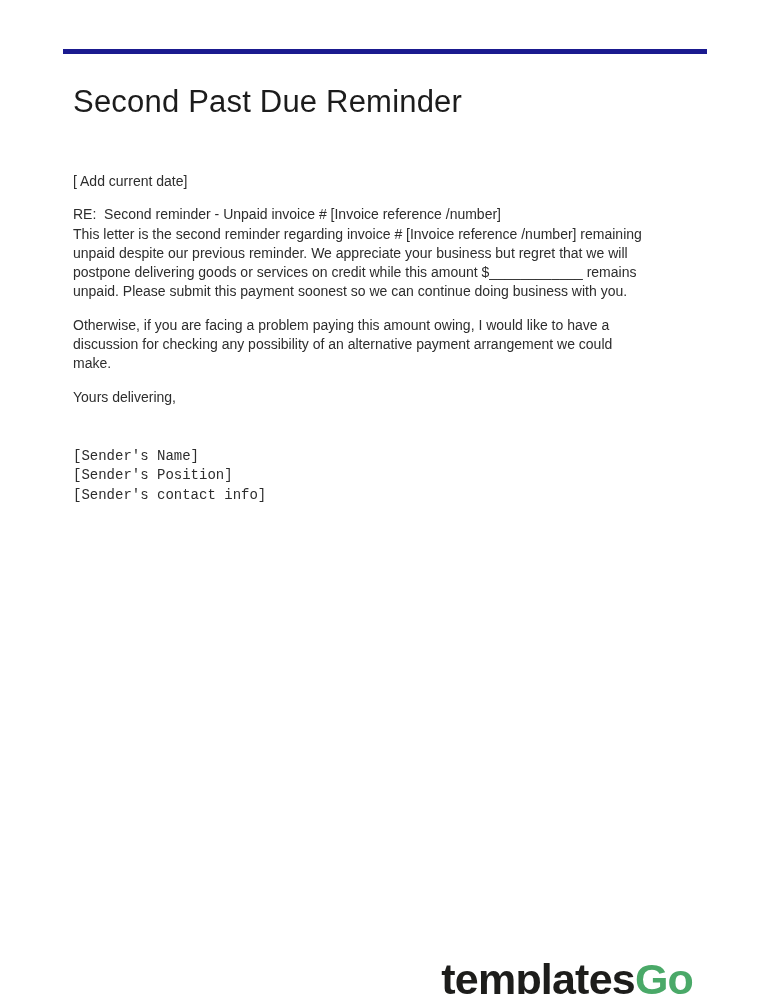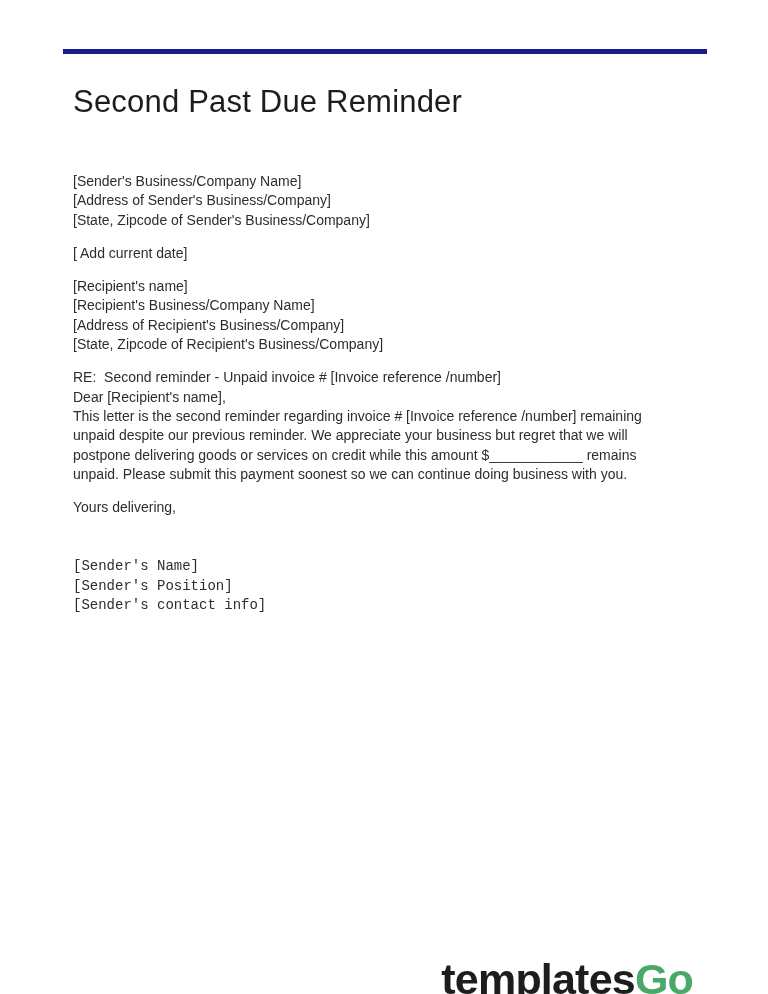--- a/index.html
+++ b/index.html
@@ -75,41 +75,36 @@
 <body>
 
 <div class="page">
 
   <div class="top-rule"></div>
 
   <h1 class="title">Second Past Due Reminder</h1>
 
   <div class="letter-body">
 
-    <p>[Sender's Business/Company Name]
-[Address of Sender's Business/Company]
-[State, Zipcode of Sender's Business/Company]</p>
 
     <p>[ Add current date]</p>
 
-    <p>[Recipient's name]
-[Recipient's Business/Company Name]
-[Address of Recipient's Business/Company]
-[State, Zipcode of Recipient's Business/Company]</p>
 
     <div class="block-group">
       <p>RE:  Second reminder - Unpaid invoice # [Invoice reference /number]</p>
-      <p>Dear [Recipient's name],</p>
       <p>This letter is the second reminder regarding invoice # [Invoice reference /number] remaining
 unpaid despite our previous reminder. We appreciate your business but regret that we will
 postpone delivering goods or services on credit while this amount $____________ remains
 unpaid. Please submit this payment soonest so we can continue doing business with you.</p>
     </div>
 
 
+    <p>Otherwise, if you are facing a problem paying this amount owing, I would like to have a
+discussion for checking any possibility of an alternative payment arrangement we could
+make.</p>
 
     <p>Yours delivering,</p>
 
     <p class="signature">[Sender's Name]
 [Sender's Position]
 [Sender's contact info]</p>
 
   </div>
 
   <div class="logo">

